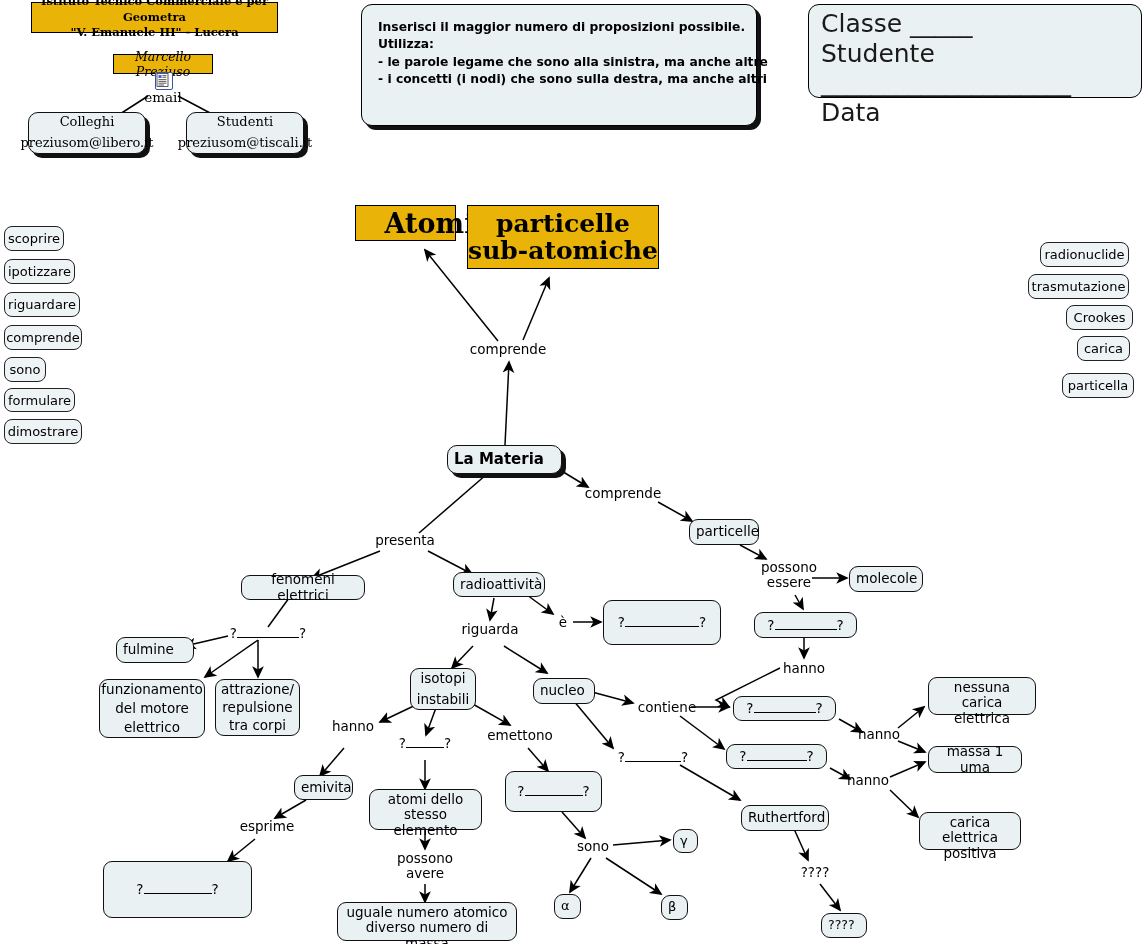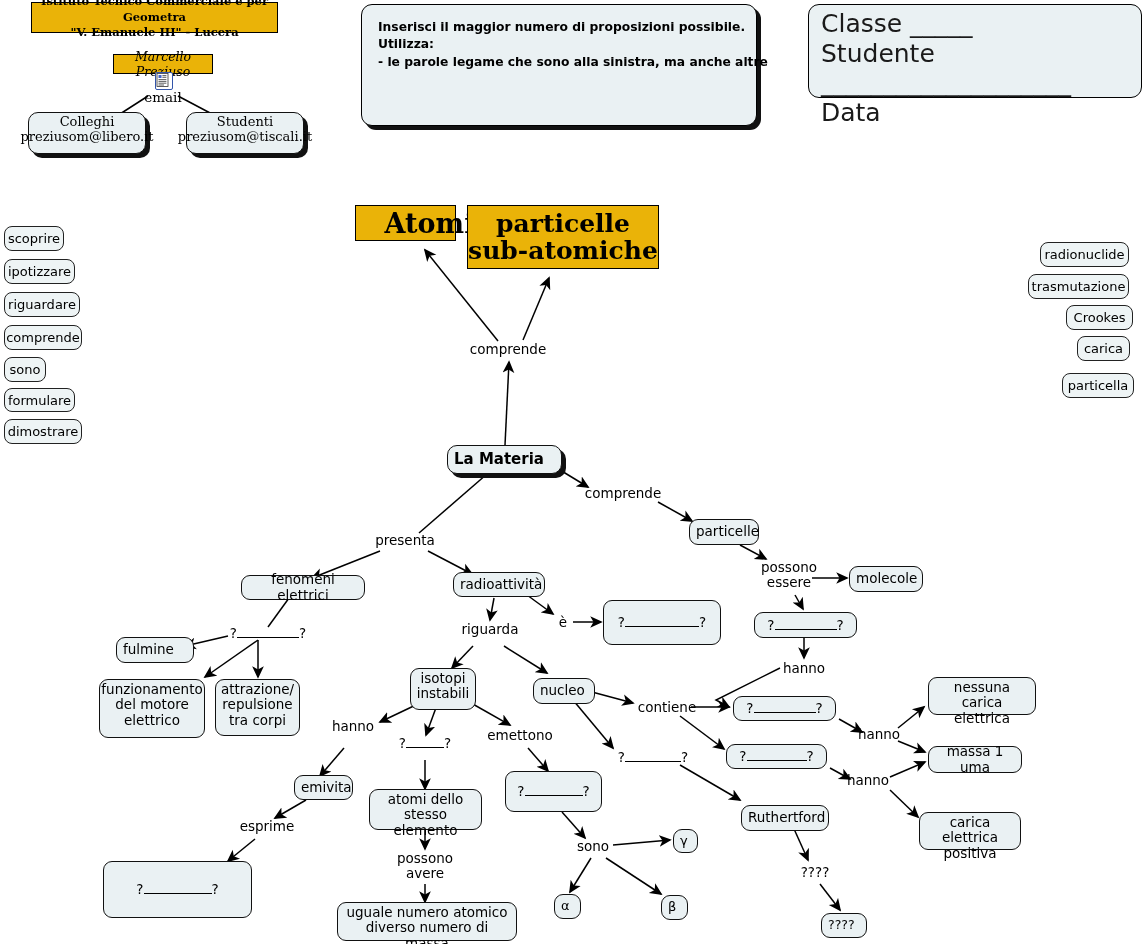--- a/index.html
+++ b/index.html
@@ -13,21 +13,21 @@
   svg#edges{position:absolute;left:0;top:0;width:1144px;height:944px;pointer-events:none;}
 
   
   .node{
     position:absolute;
     box-sizing:border-box;
     background:#eaf1f3;
     border:1.4px solid #111;
     border-radius:9px;
     color:#000;
-    display:flex;align-items:center;justify-content:flex-start;
+    display:flex;align-items:center;justify-content:space-between;
     text-align:center;
     line-height:1.14;
     font-size:13.5px;
     z-index:3;
     padding:2px 6px;
   }
   .node.bold{font-weight:bold;font-size:15px;}
   .node.blank{justify-content:center;}
 
   
@@ -250,20 +250,21 @@
 
   <div class="node shadow serif" style="left:186px;top:112px;width:118px;height:42px;flex-direction:column;font-size:13px;">
     <span>Studenti</span>
     <span>preziusom@tiscali.it</span>
   </div>
 
   <div id="instructions" style="left:361px;top:4px;width:396px;height:122px;">
     <div class="l">Inserisci il maggior numero di proposizioni possibile.</div>
     <div class="l">Utilizza:</div>
     <div class="l">- le parole legame che sono alla sinistra, ma anche altre</div>
+    <div class="l">- i concetti (i nodi) che sono sulla destra, ma anche altri</div>
   </div>
 
   <div id="student-box" style="left:808px;top:4px;width:334px;height:94px;">
     <div>Classe _____</div>
     <div>Studente ____________________</div>
     <div>Data</div>
   </div>
 
   <div class="chip" style="left:4px;top:226px;width:60px;height:25px;">
       <span>scoprire</span>

